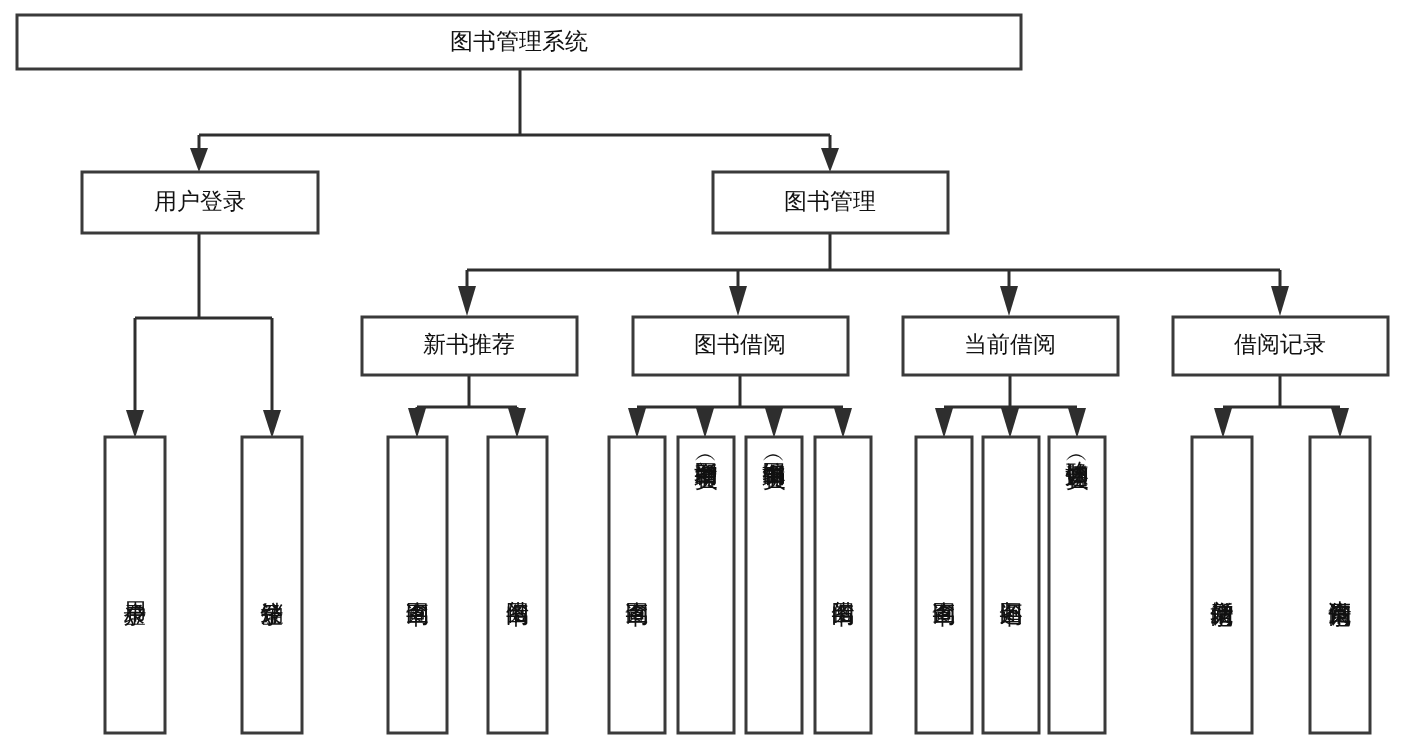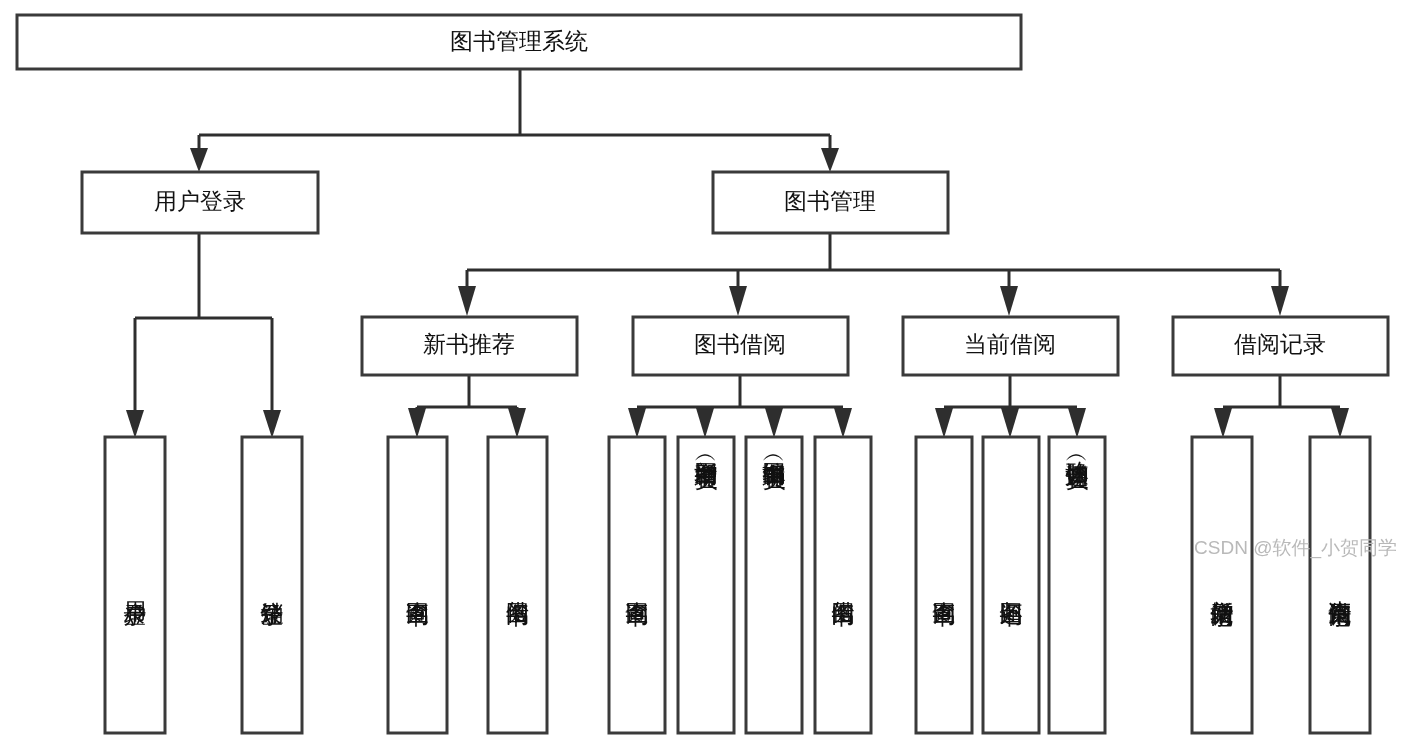--- a/index.html
+++ b/index.html
@@ -251,15 +251,14 @@
   </div>
 
   <div class="vert-label-wrap" style="left:1192px; top:437px; width:60px; height:296px;">
     <span class="vert-label-text">新增借阅记录</span>
   </div>
 
   <div class="vert-label-wrap" style="left:1310px; top:437px; width:60px; height:296px;">
     <span class="vert-label-text">查询借阅记录</span>
   </div>
 
-  <div class="watermark">CSDN @软件_小贺同学</div>
 
 </div>
 
 </body></html>

